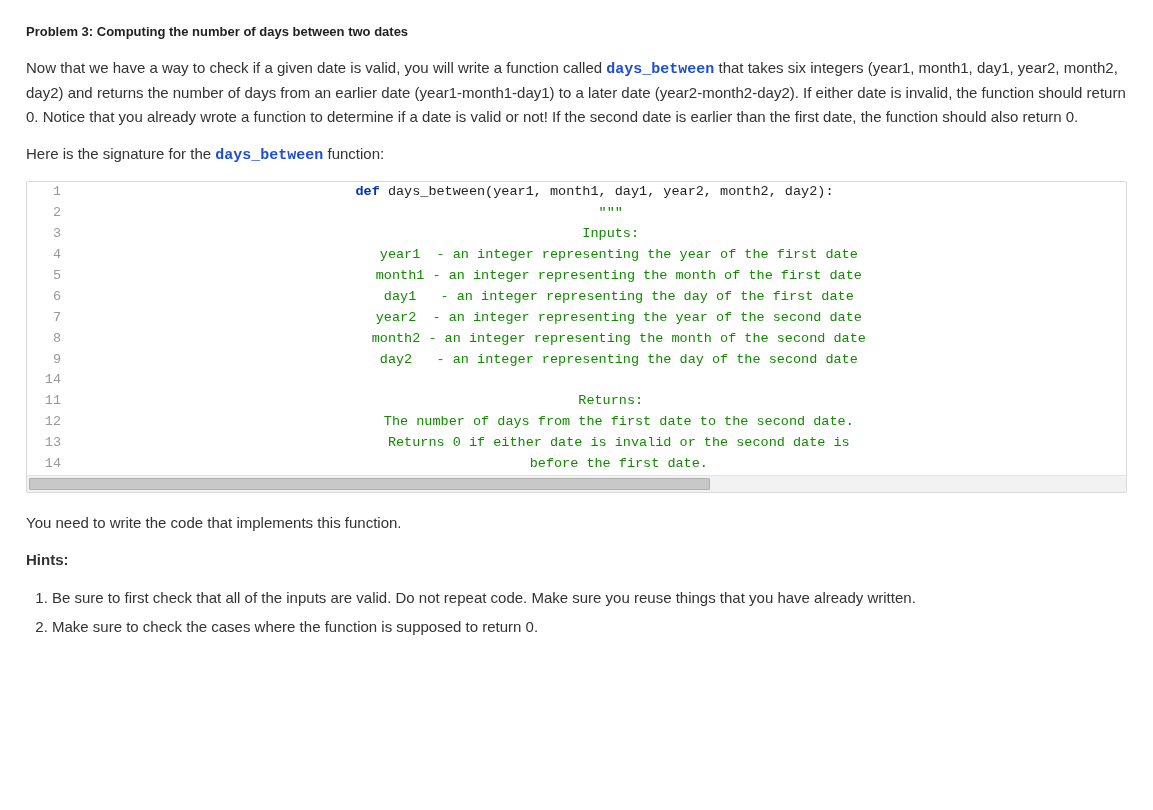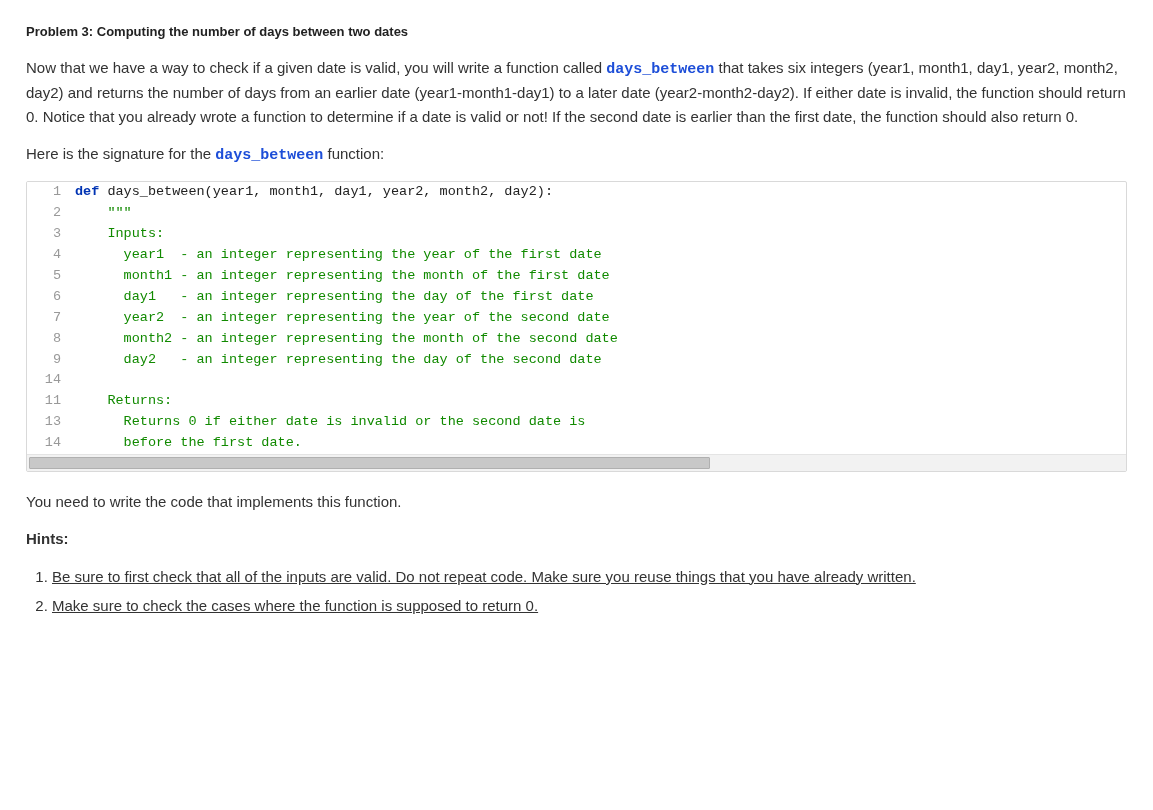--- a/index.html
+++ b/index.html
@@ -48,20 +48,21 @@
     color: #999;
     user-select: none;
     background: #fff;
     vertical-align: top;
   }
   .cl {
     display: table-cell;
     white-space: pre;
     padding-right: 12px;
     vertical-align: top;
+    text-align: center;
   }
   .kw { color: #0033b3; font-weight: 600; }
   .fn { color: #222; }
   .str { color: #118a00; }
   .scroll-strip {
     height: 17px;
     background: #f2f2f2;
     border-top: 1px solid #e4e4e4;
     position: relative;
   }
@@ -69,21 +70,21 @@
     position: absolute;
     top: 2px; left: 2px;
     height: 12px;
     width: 62%;
     background: #c8c8c8;
     border: 1px solid #b0b0b0;
     border-radius: 1px;
   }
   strong.hints { font-weight: 700; }
   ol.hints-list { margin: 6px 0 0 4px; padding-left: 22px; }
-  ol.hints-list li { margin-bottom: 6px; text-decoration: underline; }
+  ol.hints-list li { margin-bottom: 6px; }
 </style>
 </head>
 <body>
 
 <h3 class="problem-title">Problem 3: Computing the number of days between two dates</h3>
 
 <p>
   <span>Now that we have a way to check if a given date is valid, you will write a function called </span><span class="code-inline">days_between</span><span> that takes six integers (year1, month1, day1, year2, month2, day2) and returns the number of days from an earlier date (year1-month1-day1) to a later date (year2-month2-day2). If either date is invalid, the function should return 0. Notice that you already wrote a function to determine if a date is valid or not! If the second date is earlier than the first date, the function should also return 0.</span>
 </p>
 
@@ -131,20 +132,24 @@
       </div>
       <div class="code-row">
         <div class="ln">14</div>
         <div class="cl"><span class="str"></span></div>
       </div>
       <div class="code-row">
         <div class="ln">11</div>
         <div class="cl"><span class="str">    Returns:</span></div>
       </div>
       <div class="code-row">
+        <div class="ln">12</div>
+        <div class="cl"><span class="str">      The number of days from the first date to the second date.</span></div>
+      </div>
+      <div class="code-row">
         <div class="ln">13</div>
         <div class="cl"><span class="str">      Returns 0 if either date is invalid or the second date is</span></div>
       </div>
       <div class="code-row">
         <div class="ln">14</div>
         <div class="cl"><span class="str">      before the first date.</span></div>
       </div>
     </div>
   <div class="scroll-strip">
     <div class="scroll-thumb"></div>

